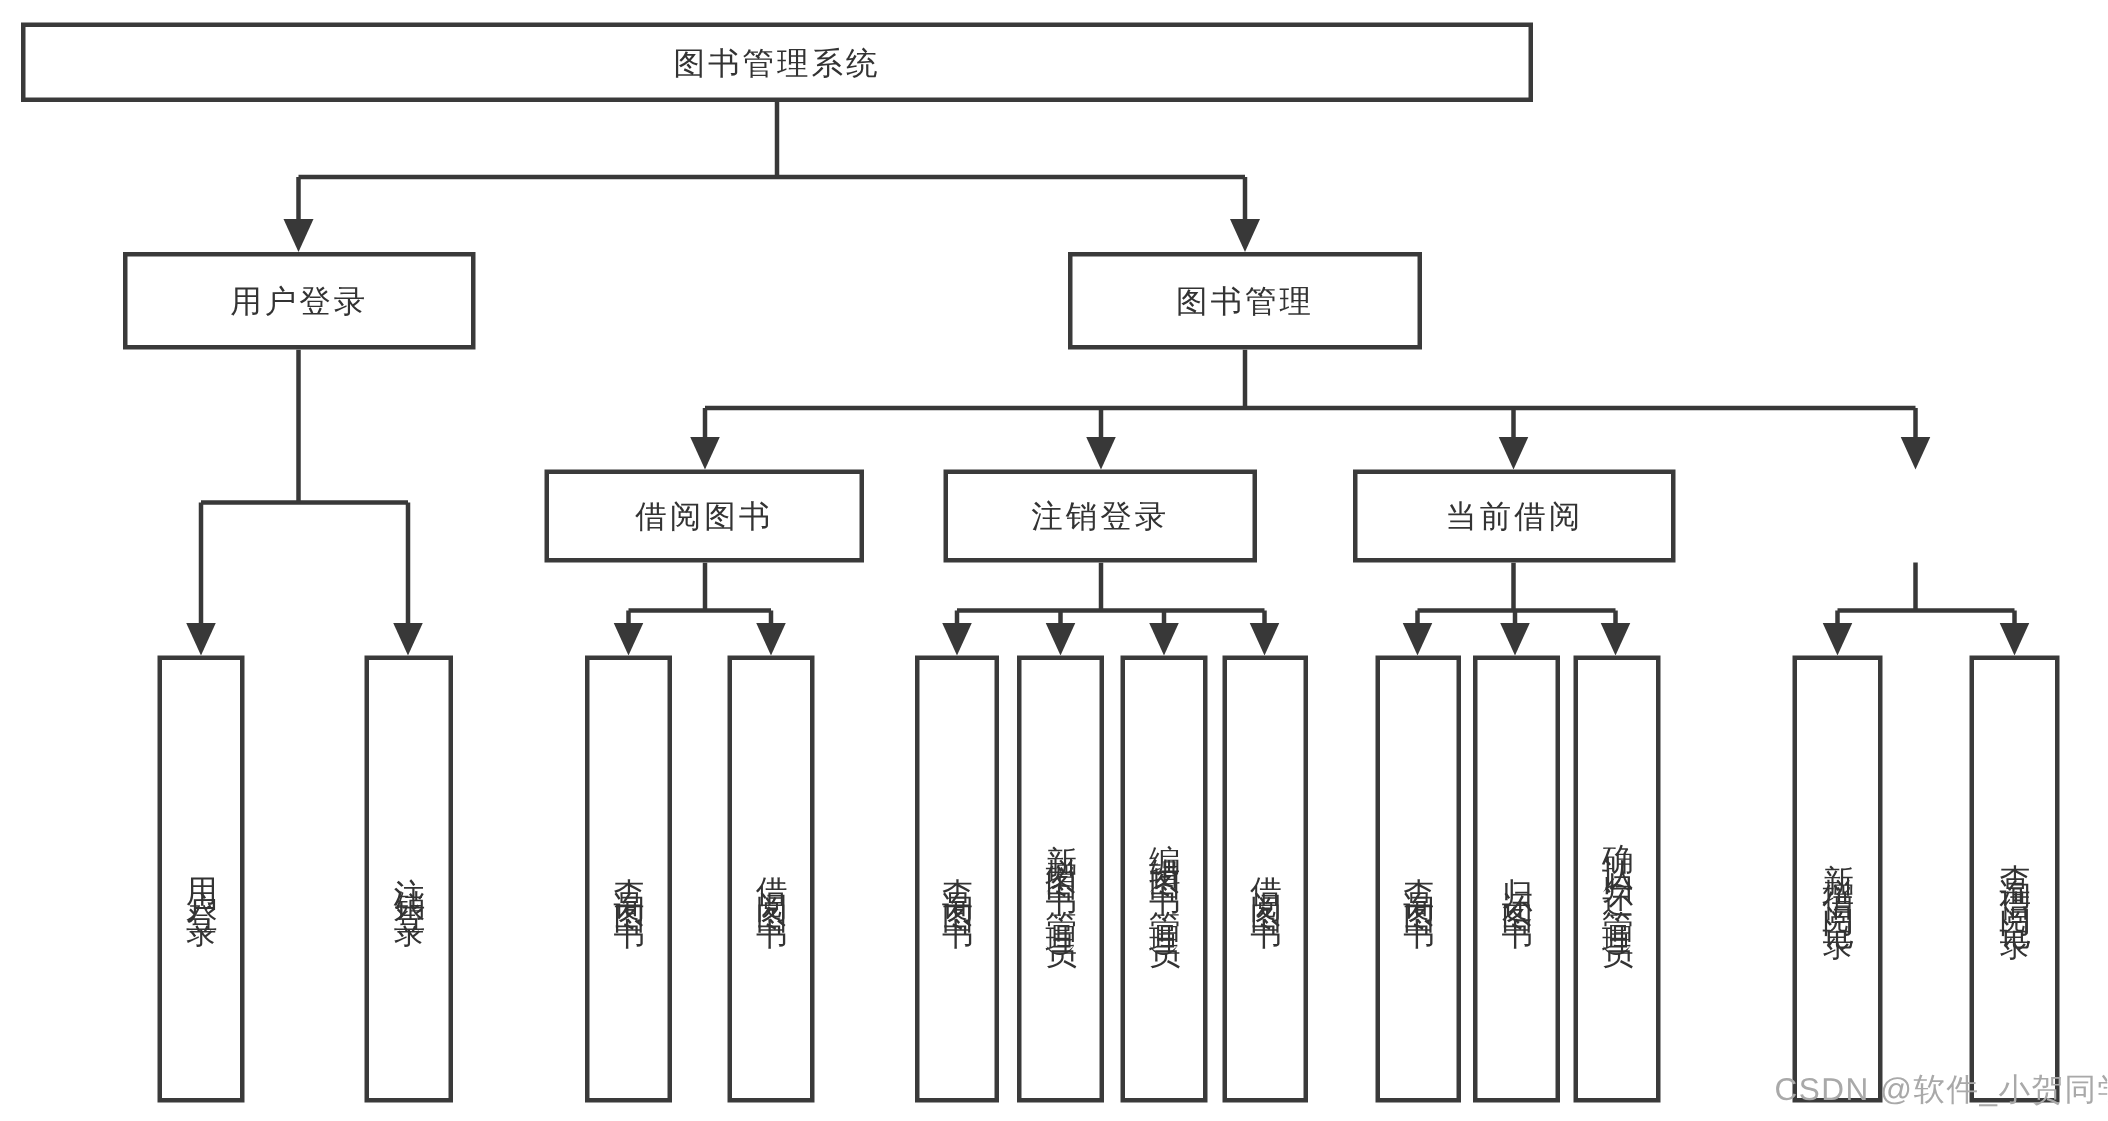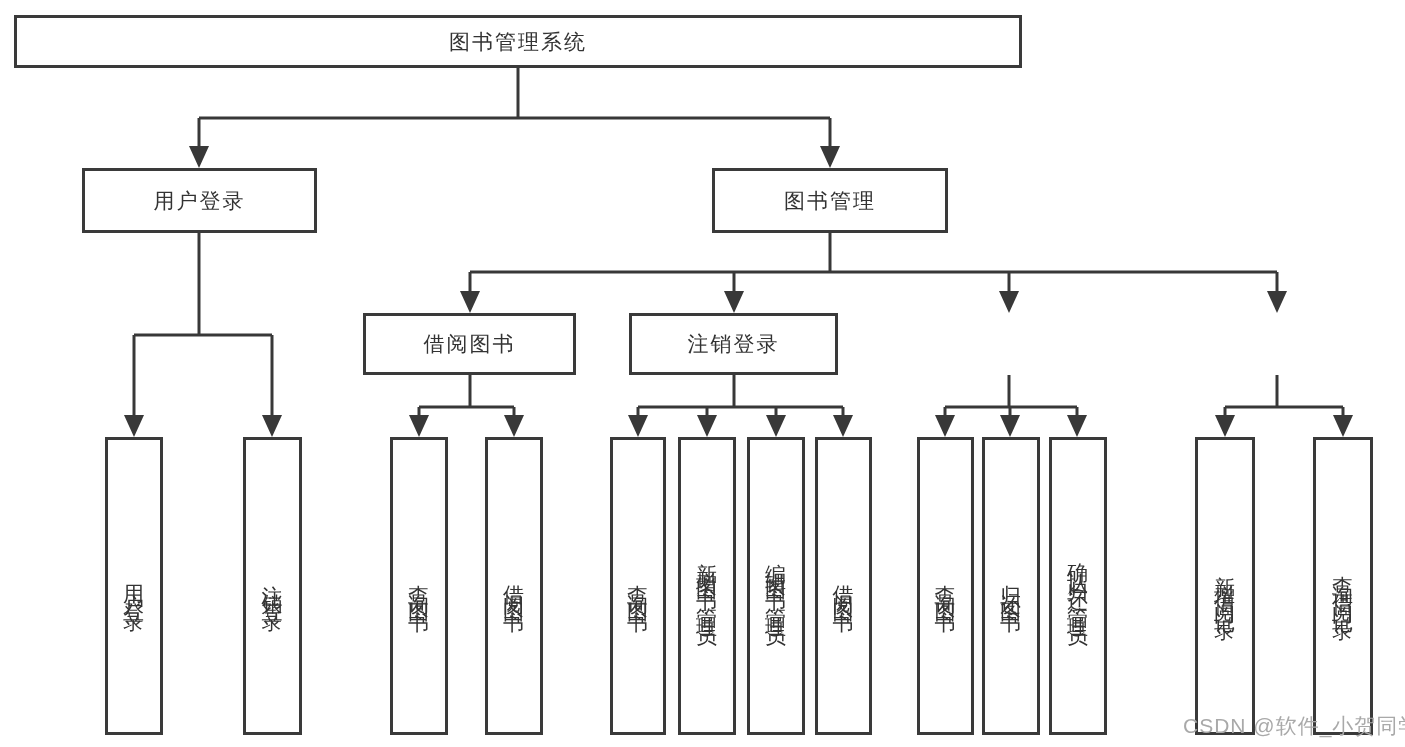--- a/index.html
+++ b/index.html
@@ -99,20 +99,21 @@
     <path d="M1343,407 V433" marker-end="url(#ah)"></path>
   </svg>
 
   <div class="box hbox" style="left:14px;top:15px;width:1008px;height:53px">图书管理系统</div>
 
   <div class="box hbox" style="left:82px;top:168px;width:235px;height:65px">用户登录</div>
   <div class="box hbox" style="left:712px;top:168px;width:236px;height:65px">图书管理</div>
 
   <div class="box hbox" style="left:363px;top:313px;width:213px;height:62px">借阅图书</div>
   <div class="box hbox" style="left:629px;top:313px;width:209px;height:62px">注销登录</div>
+  <div class="box hbox" style="left:902px;top:313px;width:215px;height:62px">当前借阅</div>
 
   <div class="box vbox" style="left:105px;top:437px;width:58px;height:298px">用户登录</div>
   <div class="box vbox" style="left:243px;top:437px;width:59px;height:298px">注销登录</div>
 
   <div class="box vbox" style="left:390px;top:437px;width:58px;height:298px">查询图书</div>
   <div class="box vbox" style="left:485px;top:437px;width:58px;height:298px">借阅图书</div>
 
   <div class="box vbox" style="left:610px;top:437px;width:56px;height:298px">查询图书</div>
   <div class="box vbox" style="left:678px;top:437px;width:58px;height:298px">新增图书（管理员）</div>
   <div class="box vbox" style="left:747px;top:437px;width:58px;height:298px">编辑图书（管理员）</div>

